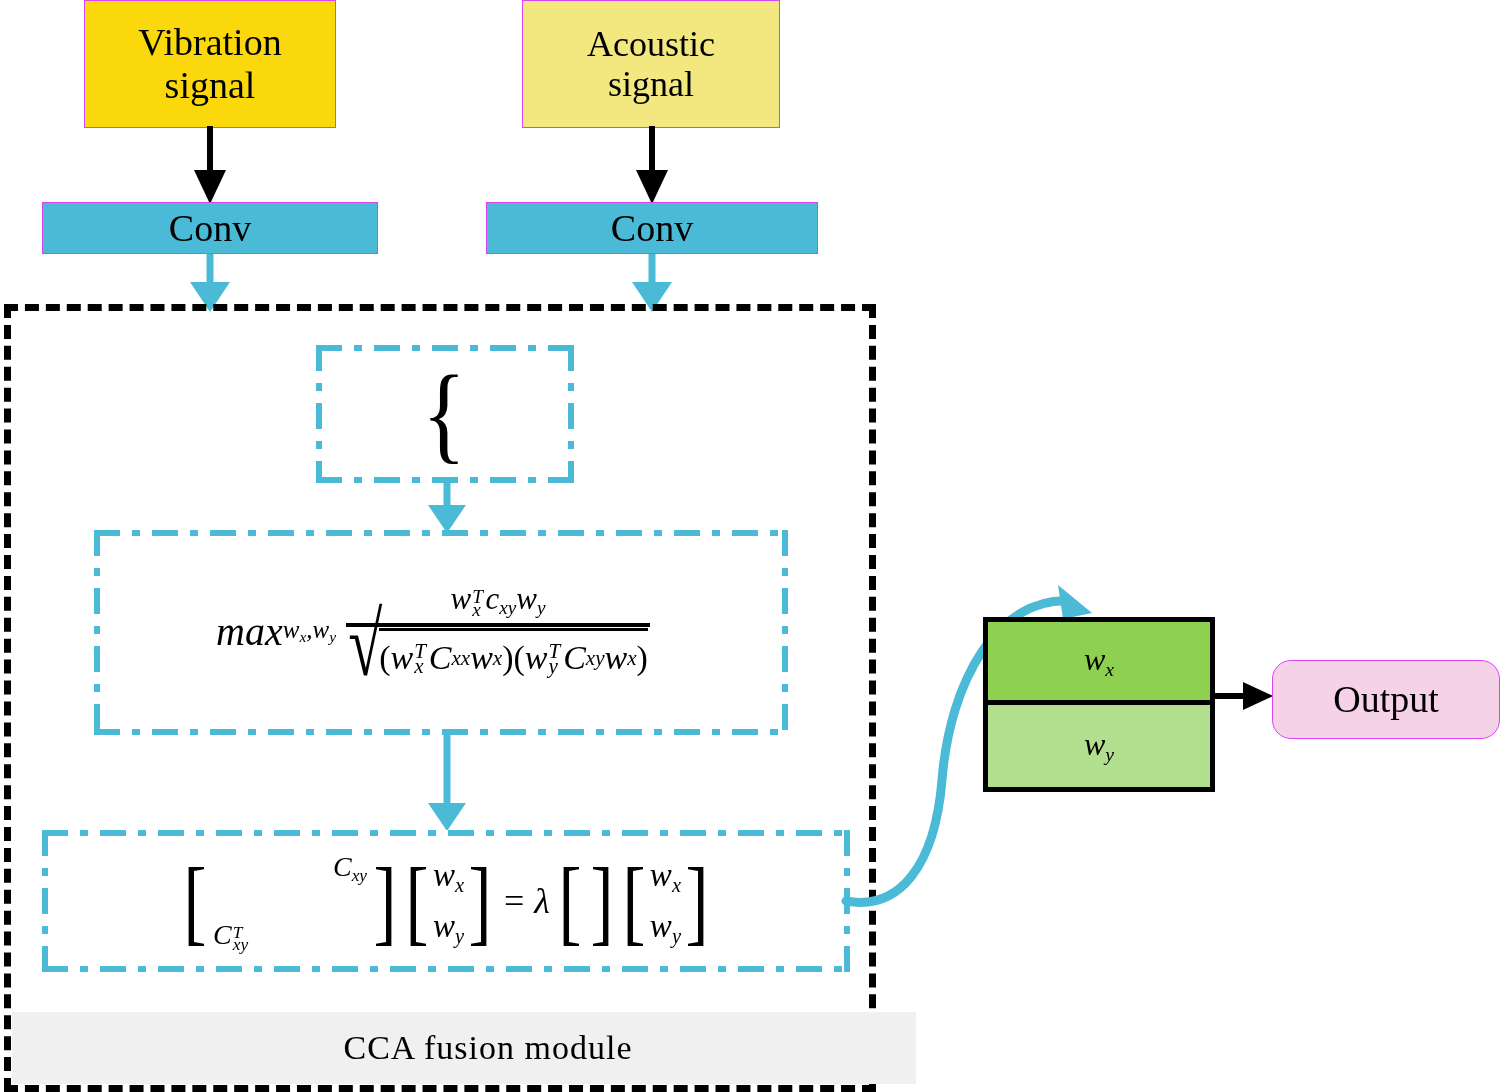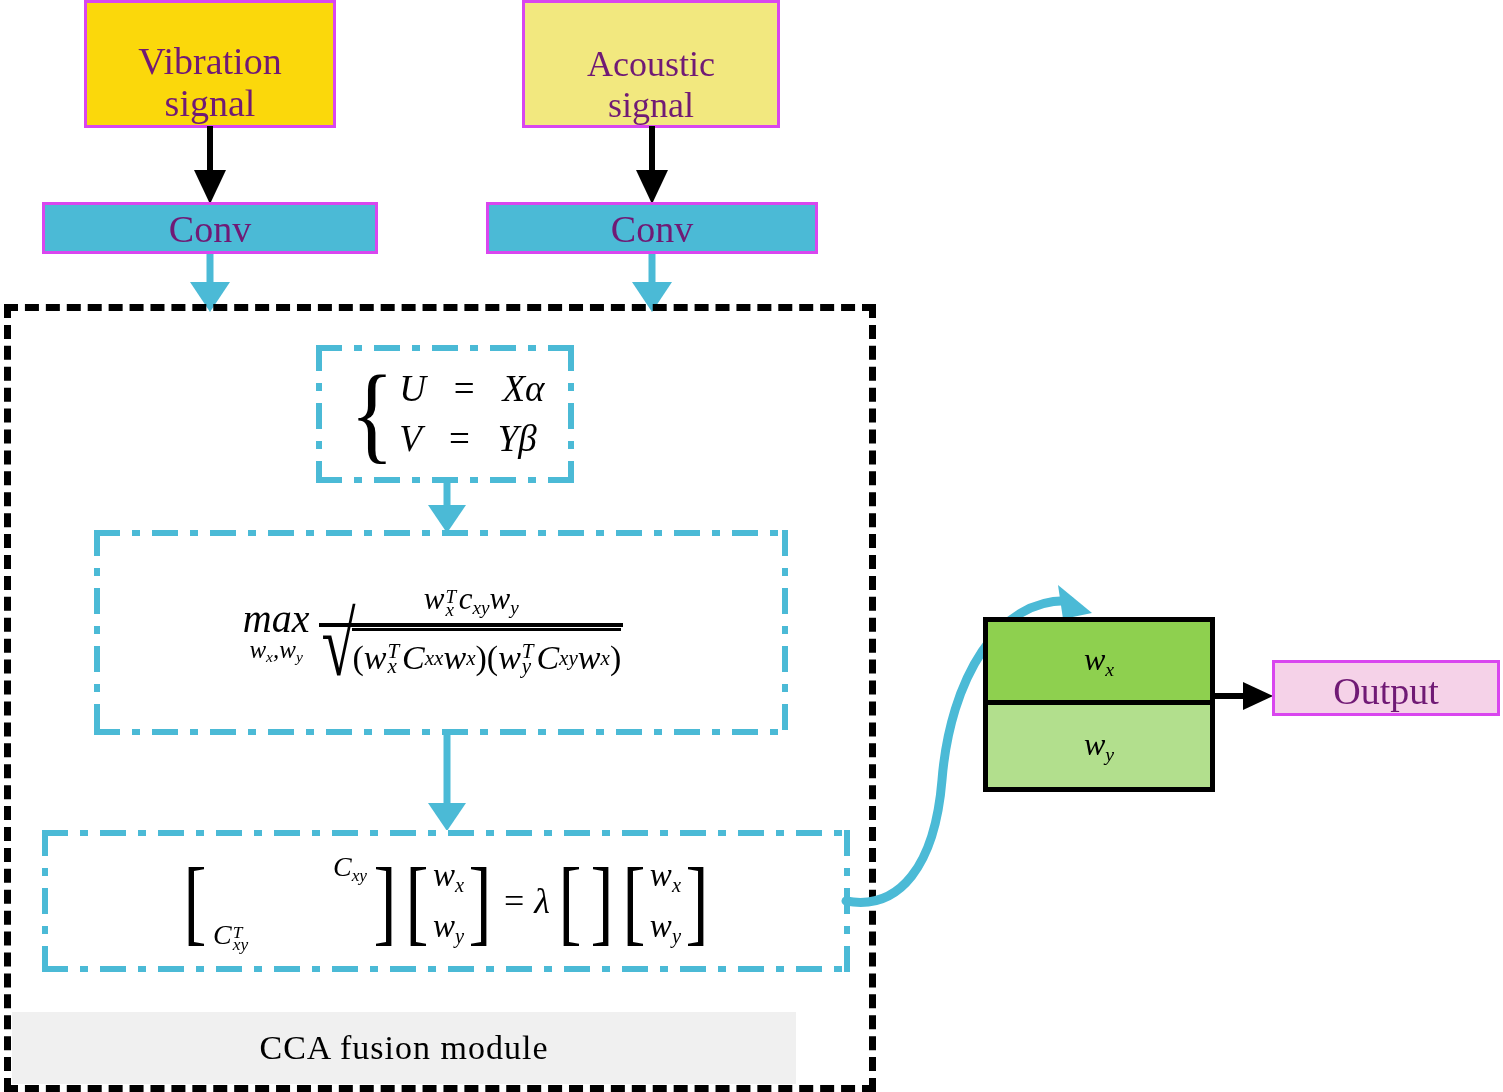--- a/index.html
+++ b/index.html
@@ -18,27 +18,27 @@
     position: absolute;
     left: 0; top: 0;
     width: 1503px;
     height: 1092px;
   }
 
   
   .sbox {
     position: absolute;
     box-sizing: border-box;
-    border: 3px solid #d946ef;
+    border: 1px solid #d946ef;
     display: flex;
-    align-items: flex-end;
+    align-items: center;
     justify-content: center;
     text-align: center;
     line-height: 1.12;
-    color: #701a75;
+    color: #000000;
     font-family: "Liberation Serif", "DejaVu Serif", serif;
   }
 
   #vibration-box {
     left: 84px; top: 0px; width: 252px; height: 128px;
     background: #FBD80B;
     font-size: 38px;
   }
   #acoustic-box {
     left: 522px; top: 0px; width: 258px; height: 128px;
@@ -49,23 +49,24 @@
     left: 42px; top: 202px; width: 336px; height: 52px;
     background: #4BBAD6;
     font-size: 38px;
   }
   #conv-right-box {
     left: 486px; top: 202px; width: 332px; height: 52px;
     background: #4BBAD6;
     font-size: 38px;
   }
   #output-box {
-    left: 1272px; top: 660px; width: 228px; height: 56px;
+    left: 1272px; top: 660px; width: 228px; height: 79px;
     background: #F5D2E8;
     font-size: 38px;
+    border-radius: 19px;
   }
 
   
   #weight-stack {
     position: absolute;
     left: 983px; top: 617px;
     width: 232px; height: 175px;
     box-sizing: border-box;
     border: 5px solid #000000;
   }
@@ -95,28 +96,29 @@
     position: absolute;
     left: 4px; top: 304px;
     width: 872px; height: 788px;
     box-sizing: border-box;
     border: 7px dashed #000000;
     background: transparent;
   }
   #cca-label-band {
     position: absolute;
     left: 12px; top: 1012px;
-    width: 784px; height: 72px;
+    width: 856px; height: 72px;
     background: #F0F0F0;
     display: flex;
     align-items: center;
     justify-content: center;
     font-size: 34px;
     letter-spacing: 1px;
     color: #000000;
+    padding-left: 48px;
   }
 
   
   .fbox {
     position: absolute;
     box-sizing: border-box;
     background: #ffffff;
   }
   .fbox .edge {
     position: absolute;
@@ -192,21 +194,21 @@
     font-style: italic;
     margin-left: 1px;
     transform: translateY(0.06em);
   }
   .supsub > span { display: block; }
   .supsub .s-up { margin-bottom: -0.16em; }
   .supsub .s-dn { margin-top: -0.16em; }
 
   
   .maxop {
-    display: flex; flex-direction: column;
+    display: flex; flex-direction: row;
     align-items: center;
     font-style: italic;
     margin-right: 10px;
   }
   .maxop .m-main { font-size: 40px; line-height: 1.0; }
   .maxop .m-sub { font-size: 25px; line-height: 1.05; margin-top: -2px; }
 
   
   .frac {
     display: inline-flex;
@@ -309,36 +311,20 @@
   <div id="cca-module"></div>
 
   <div class="fbox" id="formula-box-definitions">
     <div class="edge edge-h edge-top"></div>
     <div class="edge edge-h edge-bottom"></div>
     <div class="edge edge-v edge-left"></div>
     <div class="edge edge-v edge-right"></div>
     <div class="fcontent">
       <div class="mathrow">
         <span class="brace-left">{</span>
-        <span class="defs-lines">
-          <span>
-            <span class="it">U</span>
-            <span style="font-style:normal;">&nbsp;</span>
-            <span style="font-style:normal;">=</span>
-            <span>&nbsp;</span>
-            <span class="it">X</span><span class="it">α</span>
-          </span>
-          <span>
-            <span class="it">V</span>
-            <span style="font-style:normal;">&nbsp;</span>
-            <span style="font-style:normal;">=</span>
-            <span>&nbsp;</span>
-            <span class="it">Y</span><span class="it">β</span>
-          </span>
-        </span>
       </div>
     </div>
   </div>
 
   <svg class="arrow-svg" style="left:415px; top:483px; width:64px; height:52px;">
     <line x1="32" y1="0" x2="32" y2="26" stroke="#4BBAD6" stroke-width="7"></line>
     <polygon points="32,50 13,22 51,22" fill="#4BBAD6"></polygon>
   </svg>
 
   <div class="fbox" id="formula-box-objective">

